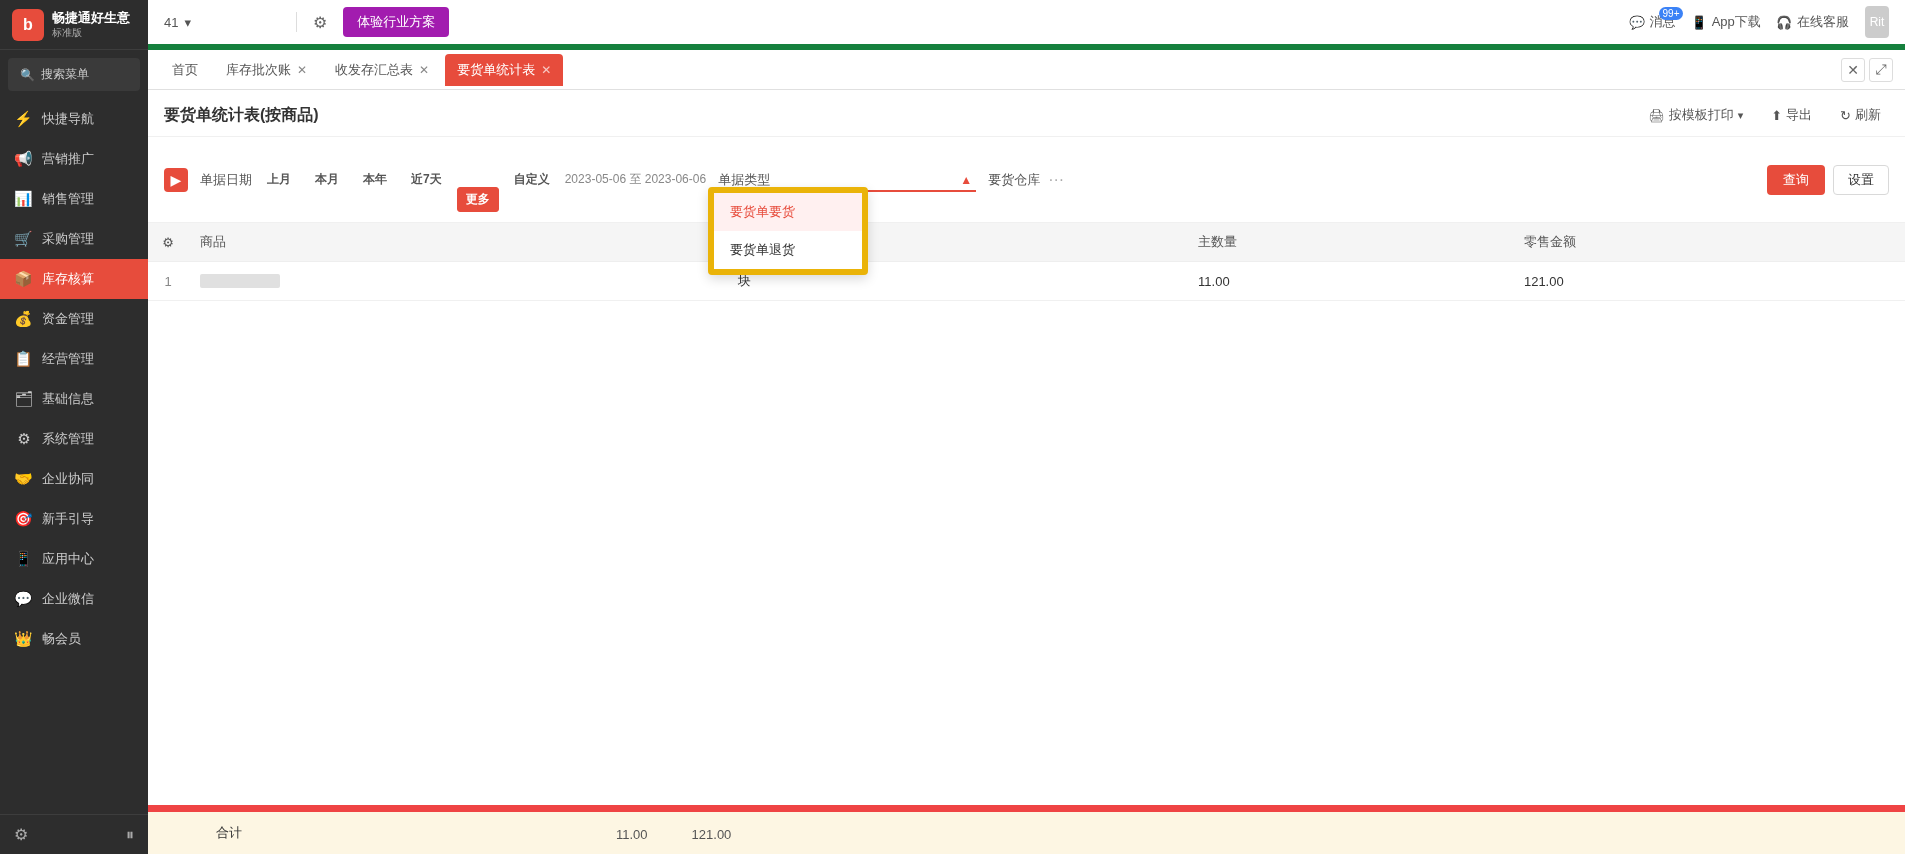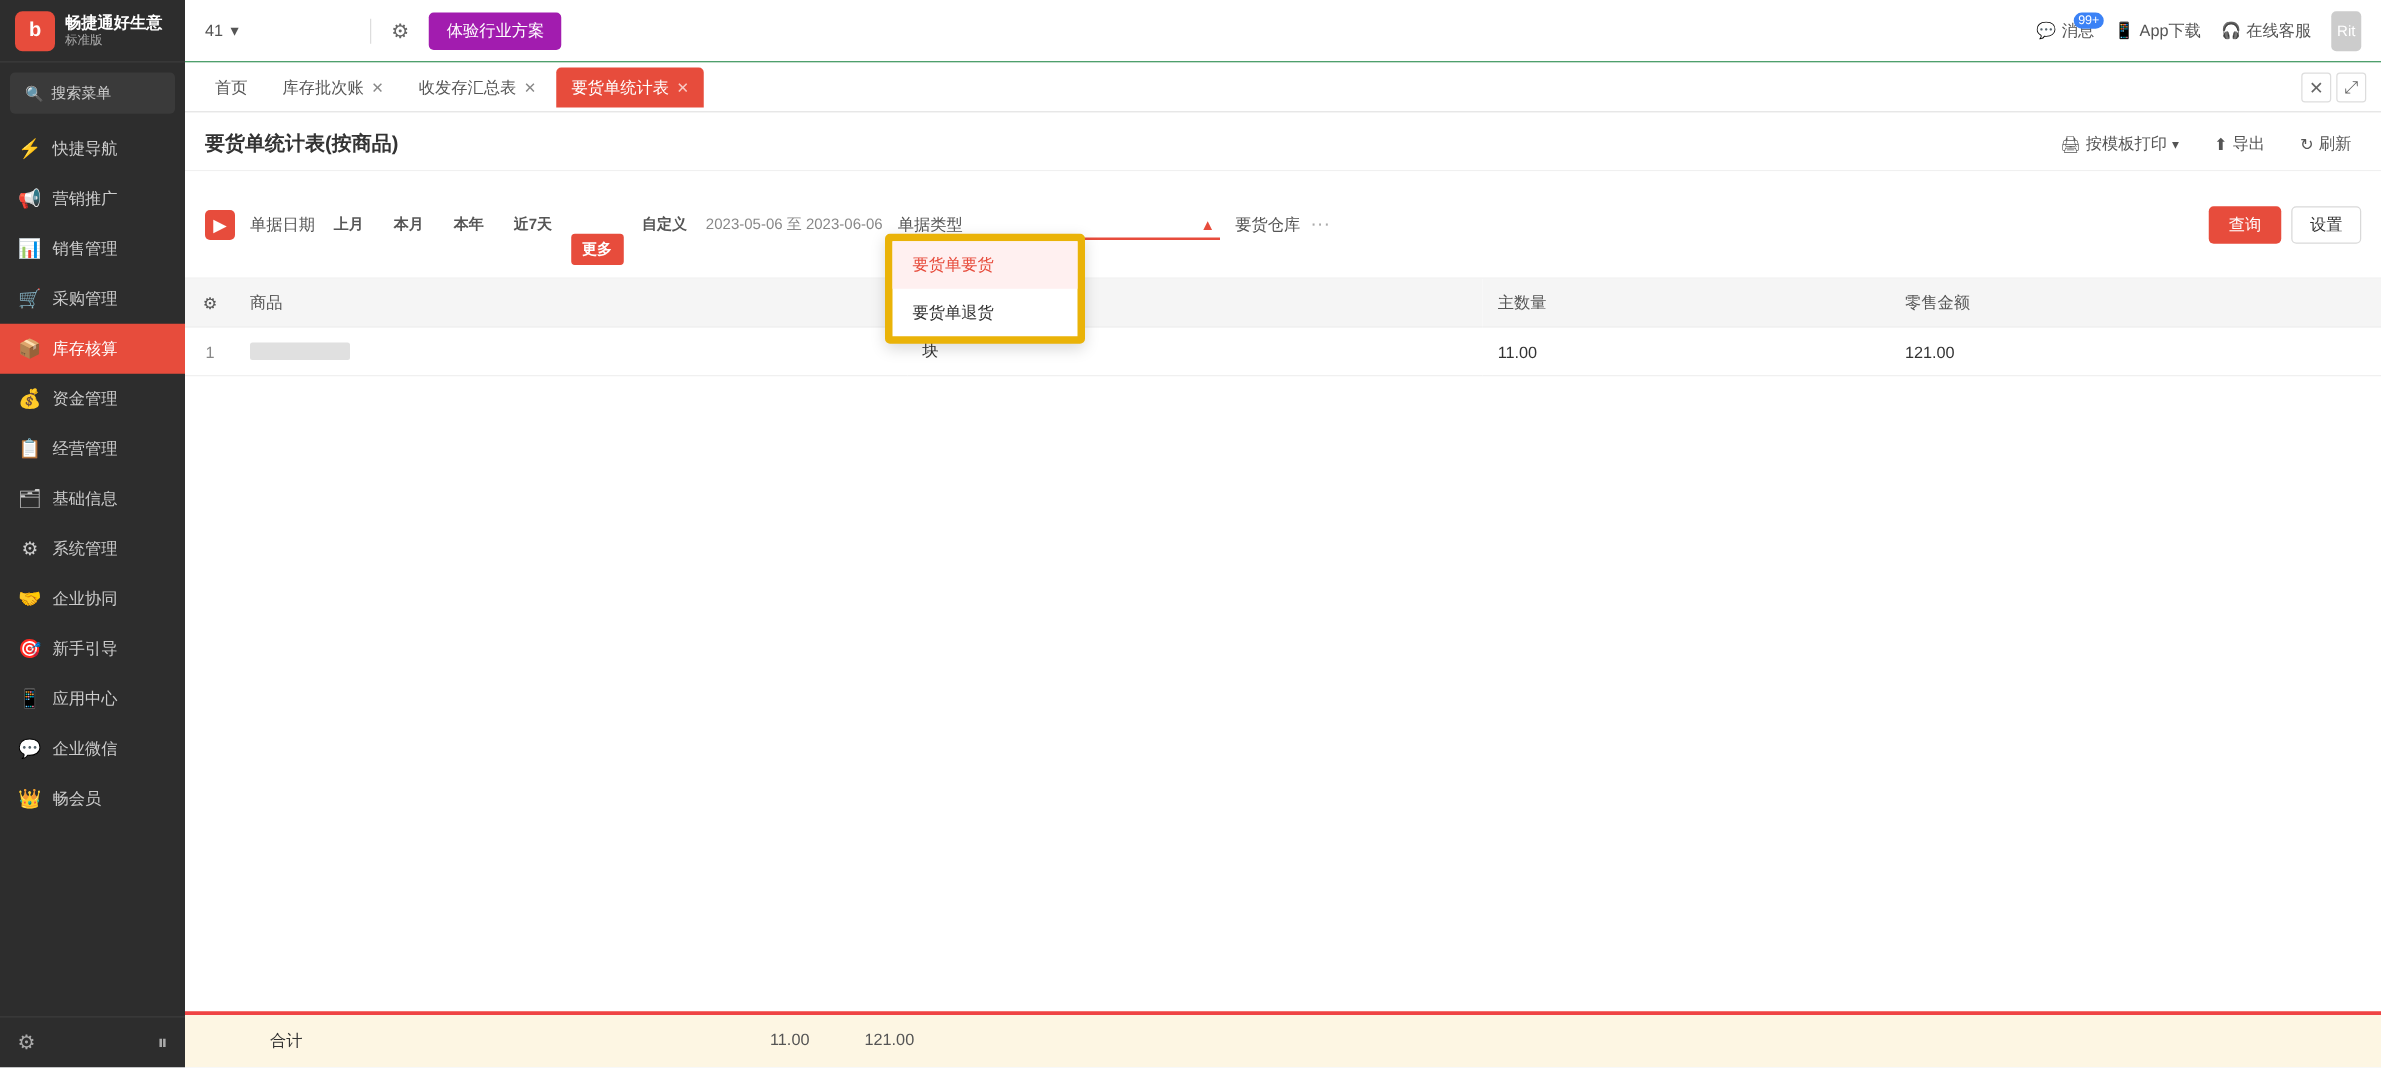--- a/index.html
+++ b/index.html
@@ -99,21 +99,21 @@
     }
 
     
     .topbar {
       height: 50px;
       background: #fff;
       display: flex;
       align-items: center;
       padding: 0 16px;
       gap: 12px;
-      border-bottom: 1px solid #15803d;
+      border-bottom: 6px solid #15803d;
       flex-shrink: 0;
     }
     .topbar-store {
       display: flex;
       align-items: center;
       gap: 6px;
       color: #555;
       font-size: 13px;
       cursor: pointer;
       min-width: 120px;
@@ -454,23 +454,23 @@
       height: 14px;
       background: #e0e0e0;
       border-radius: 2px;
       display: inline-block;
     }
 
     
     .table-footer {
       background: #fdf6e3;
       display: flex;
-      align-items: flex-start;
+      align-items: flex-end;
       padding: 12px 16px;
-      border-top: 3px solid #ef4444;
+      border-top: 7px solid #ef4444;
       flex-shrink: 0;
     }
     .footer-cell {
       padding: 0 12px;
       font-size: 13px;
       color: #555;
     }
     .footer-cell-label { color: #333; font-weight: 500; }
   </style>
 </head>

